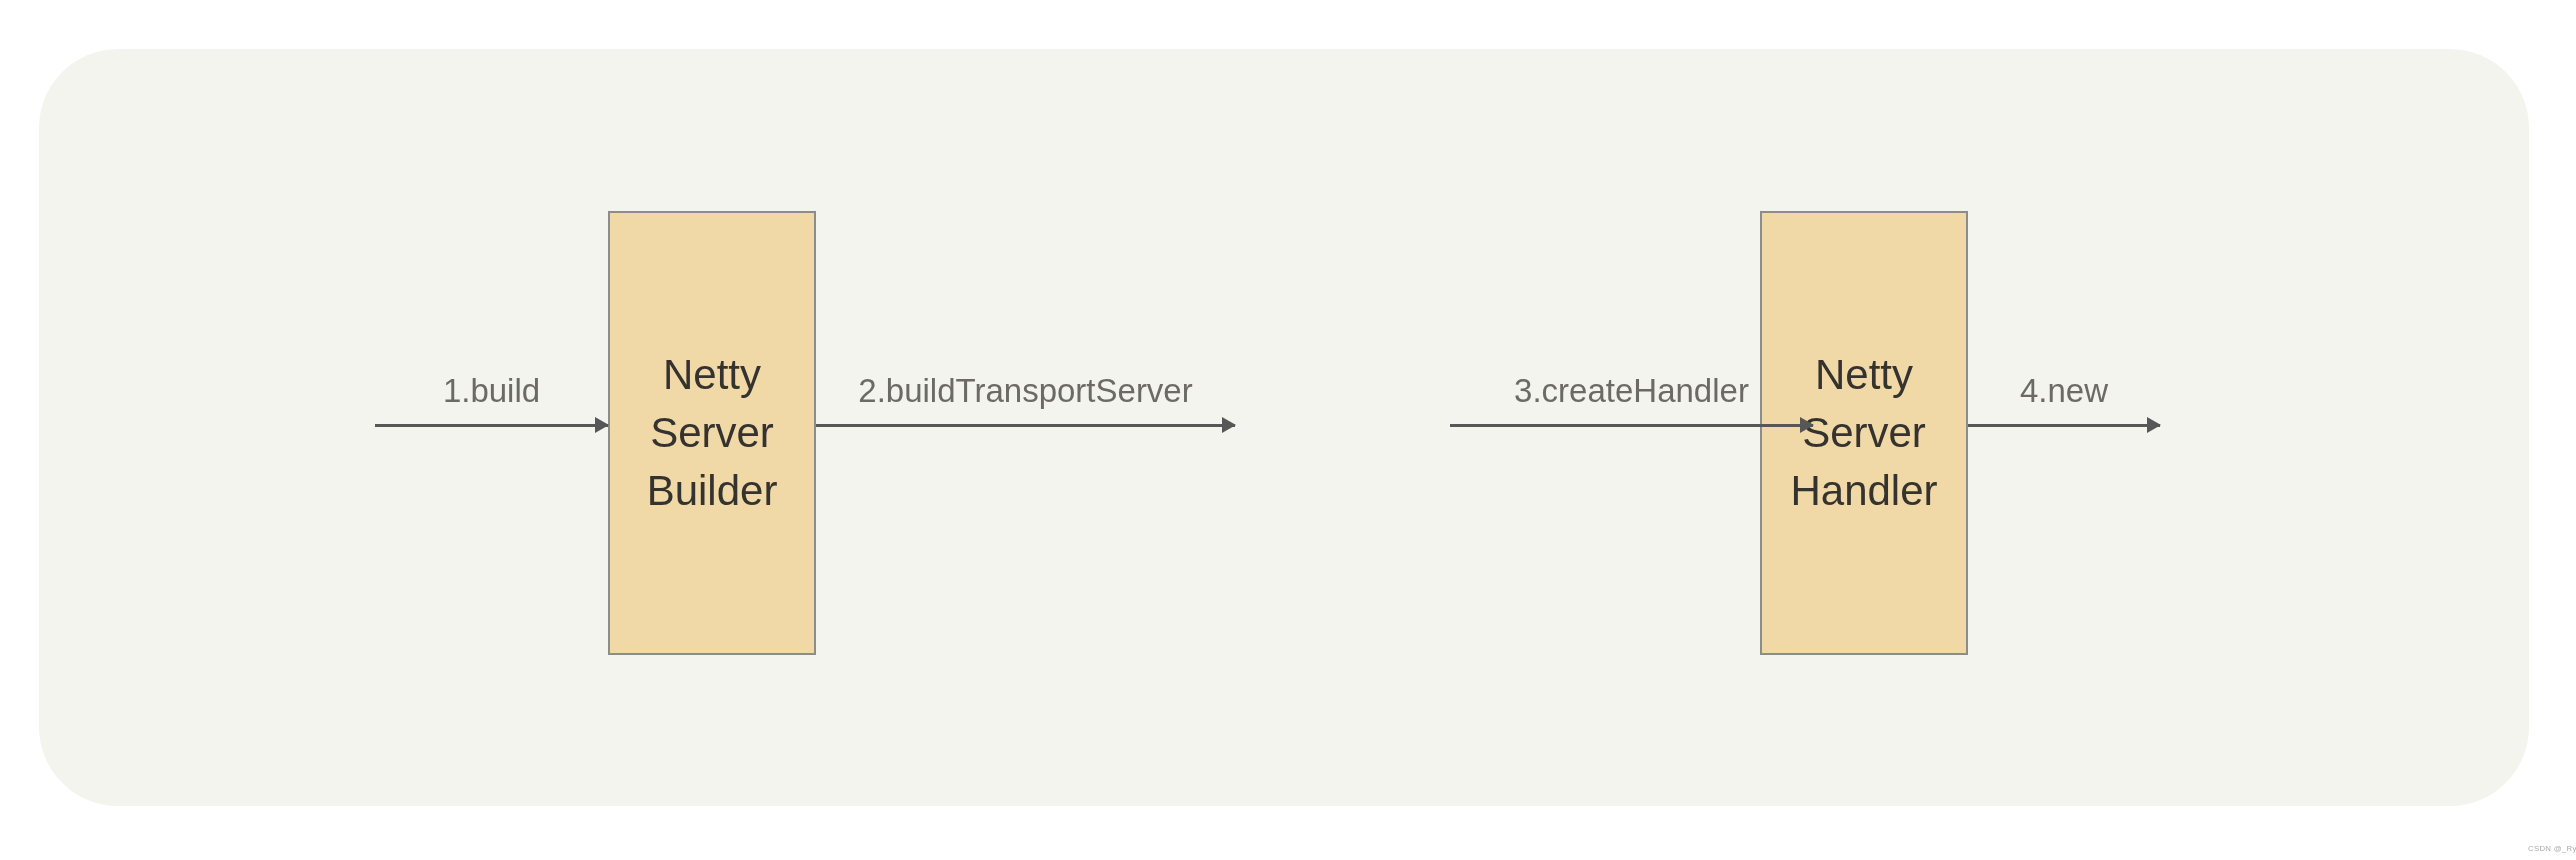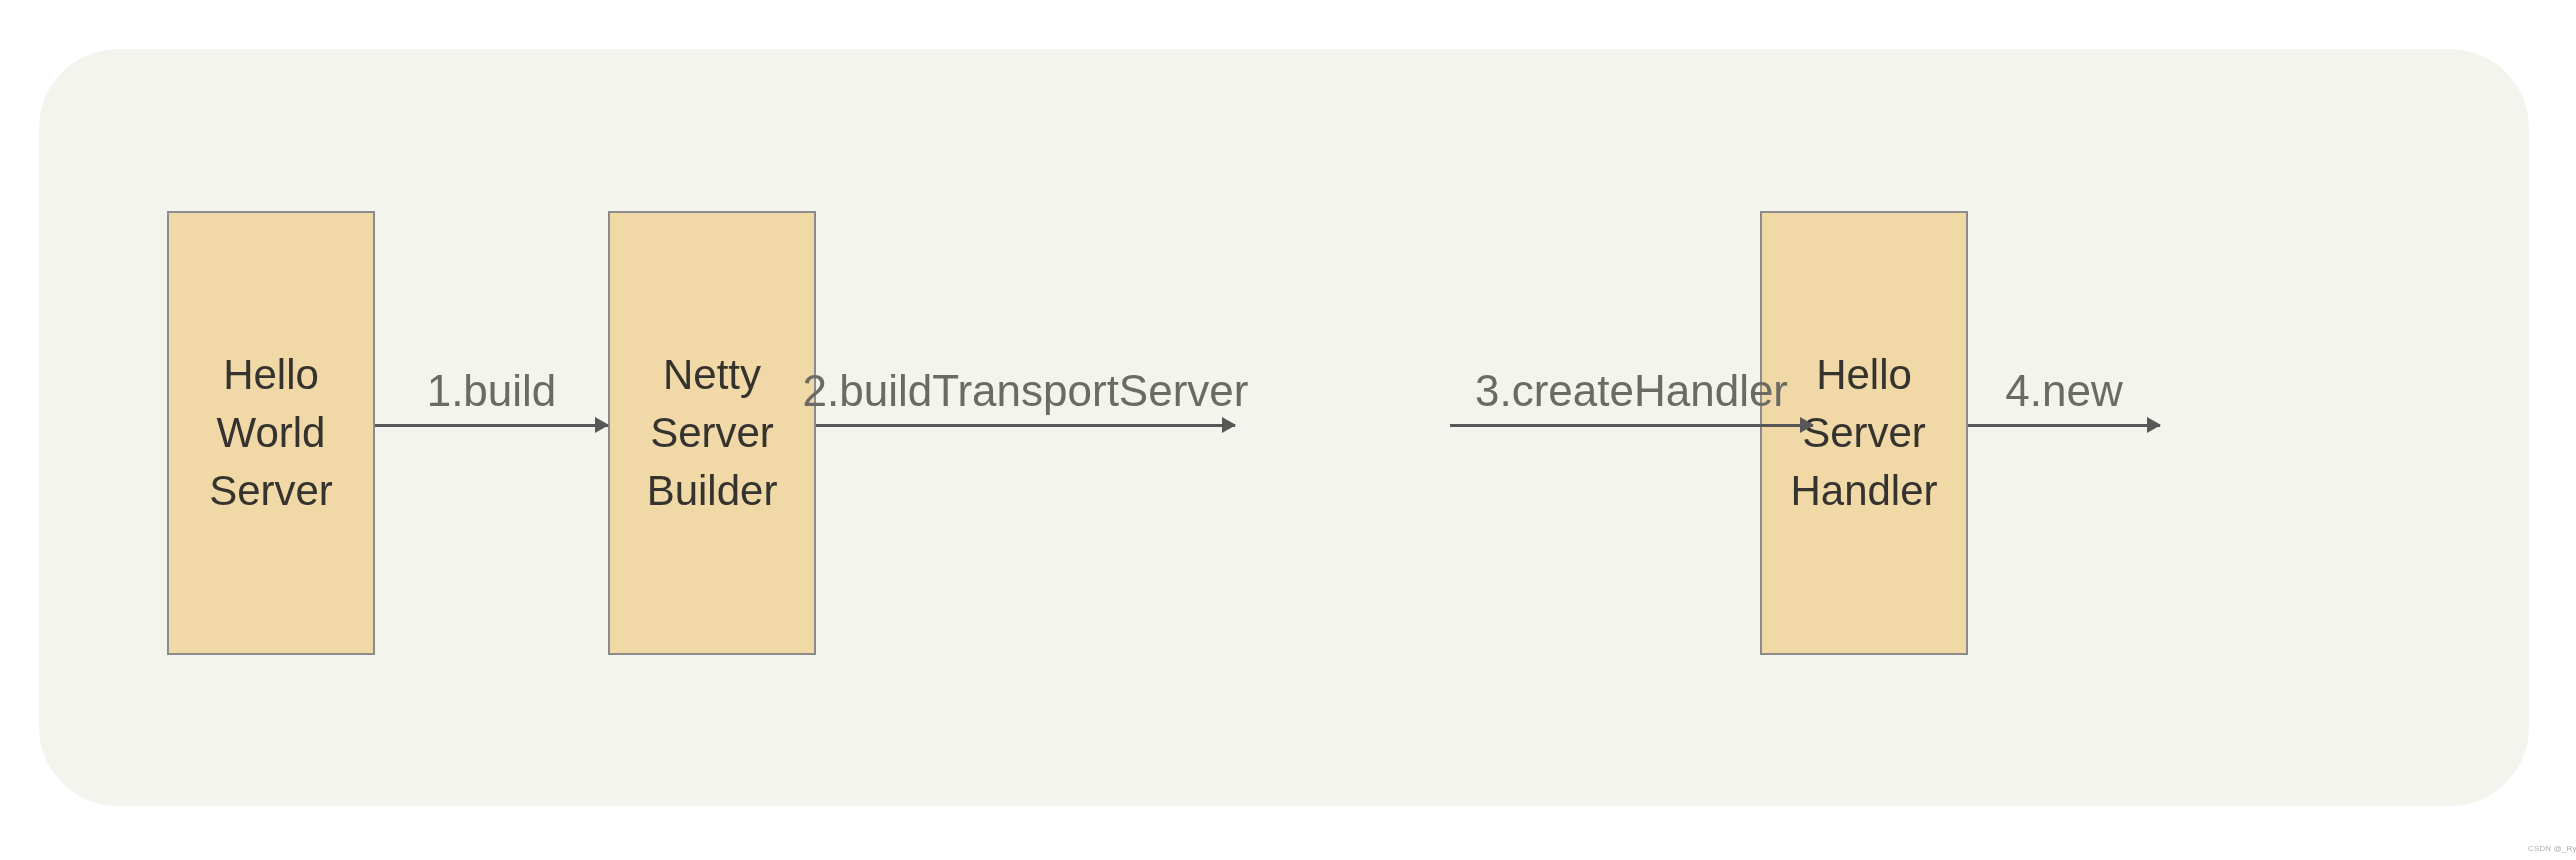--- a/index.html
+++ b/index.html
@@ -52,21 +52,21 @@
     display: flex;
     flex-direction: column;
     align-items: center;
   }
   .e1 { left: 375px;  width: 233px; }
   .e2 { left: 816px; width: 419px; }
   .e3 { left: 1450px; width: 363px; }
   .e4 { left: 1968px; width: 192px; }
 
   .edge-label {
-    font-size: 44px;
+    font-size: 33px;
     line-height: 36px;
     color: #6b6a64;
     white-space: nowrap;
   }
 
   .edge-line {
     position: relative;
     margin-top: 14.5px;
     width: 100%;
     height: 3.9px;
@@ -95,28 +95,25 @@
     white-space: nowrap;
   }
 </style>
 </head>
 <body>
 
 <div class="canvas">
 
   <div class="panel"></div>
 
-  <div class="node n1">
-    <span>Hello World Server</span>
-  </div>
   <div class="node n2">
     <span>Netty Server Builder</span>
   </div>
   <div class="node n4">
-    <span>Hello Server Handler</span>
+    <span>Netty Server Handler</span>
   </div>
 
   <div class="edge e1">
     <span class="edge-label">1.build</span>
     <div class="edge-line">
       <div class="arrow-head"></div>
     </div>
   </div>
 
   <div class="edge e2">

